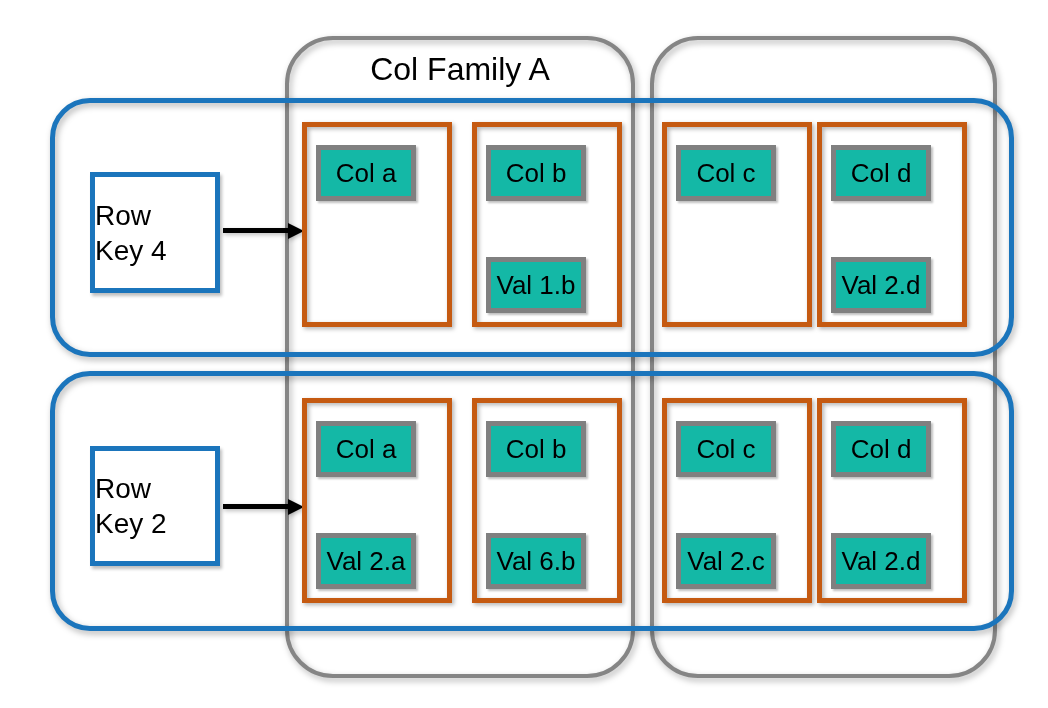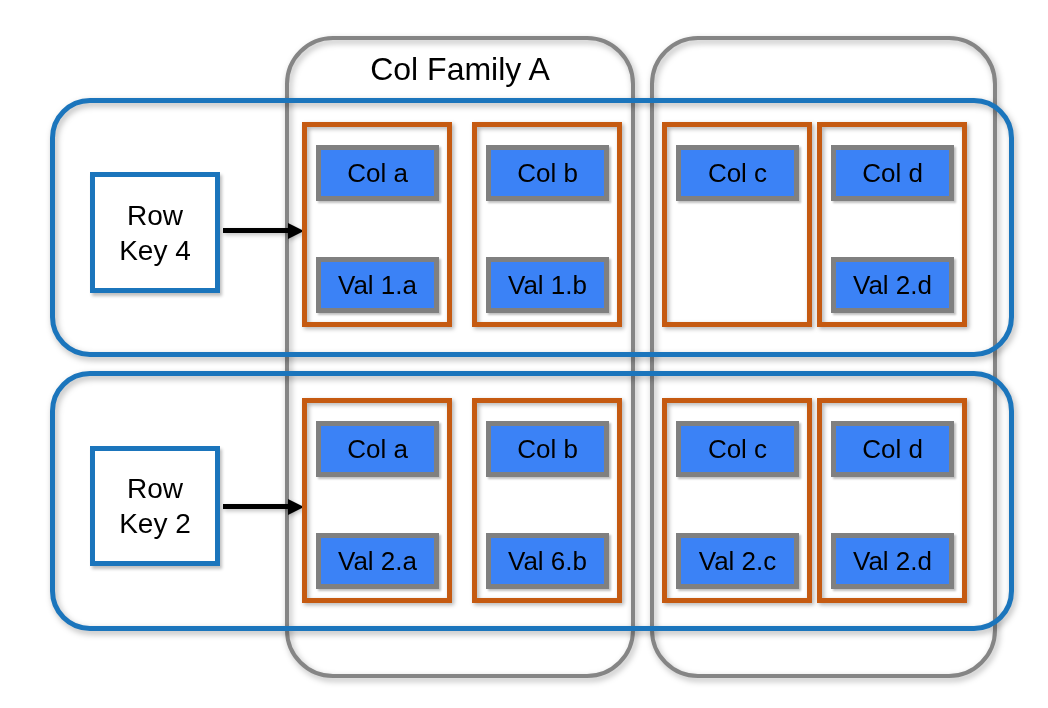--- a/index.html
+++ b/index.html
@@ -22,41 +22,41 @@
   .row-ring{
     position:absolute;box-sizing:border-box;
     border:5px solid var(--blue);border-radius:40px;
     background:transparent;z-index:20;
     filter:drop-shadow(2px 3px 3px rgba(0,0,0,0.30));
   }
   
   .key-box{
     position:absolute;box-sizing:border-box;z-index:25;
     border:5px solid var(--blue);background:#fff;
-    display:flex;flex-direction:column;align-items:center;justify-content:center;
+    display:flex;flex-direction:column;align-items:flex-start;justify-content:center;
     font-size:28px;line-height:35px;text-align:center;
     box-shadow:2px 3px 3px rgba(0,0,0,0.25);
   }
   
   .arrow-line{position:absolute;height:5px;background:var(--black);z-index:26;
     filter:drop-shadow(1px 2px 2px rgba(0,0,0,0.25));}
   .arrow-head{position:absolute;width:0;height:0;z-index:26;
     border-top:8px solid transparent;border-bottom:8px solid transparent;
     border-left:16px solid var(--black);
     filter:drop-shadow(1px 2px 2px rgba(0,0,0,0.25));}
   
   .cell{position:absolute;width:150px;height:205px;z-index:30;}
   .cell-ring{
     position:absolute;inset:0;box-sizing:border-box;
     border:5px solid var(--orange);background:transparent;
     filter:drop-shadow(2px 2px 2px rgba(0,0,0,0.30));
   }
   .ibox{
-    position:absolute;left:14px;width:123px;height:56px;box-sizing:border-box;
-    border:5px solid var(--gray-box);background:#3b82f6;
+    position:absolute;left:14px;width:100px;height:56px;box-sizing:border-box;
+    border:5px solid var(--gray-box);background:#14b8a6;
     display:flex;align-items:center;justify-content:center;
     font-size:26px;box-shadow:2px 2px 2px rgba(0,0,0,0.25);
   }
   .ibox.col{top:23px;}
   .ibox.val{top:135px;}
 </style>
 </head>
 <body>
 
 <div class="canvas">
@@ -80,21 +80,20 @@
 
   <div class="arrow-line" style="left:223px;top:228px;width:68px;"></div>
   <div class="arrow-head" style="left:288px;top:223px;"></div>
 
   <div class="arrow-line" style="left:223px;top:504px;width:68px;"></div>
   <div class="arrow-head" style="left:288px;top:499px;"></div>
 
   <div class="cell" style="left:302px;top:122px;">
     <div class="cell-ring"></div>
     <div class="ibox col">Col a</div>
-    <div class="ibox val">Val 1.a</div>
   </div>
   <div class="cell" style="left:472px;top:122px;">
     <div class="cell-ring"></div>
     <div class="ibox col">Col b</div>
     <div class="ibox val">Val 1.b</div>
   </div>
   <div class="cell" style="left:662px;top:122px;">
     <div class="cell-ring"></div>
     <div class="ibox col">Col c</div>
   </div>

